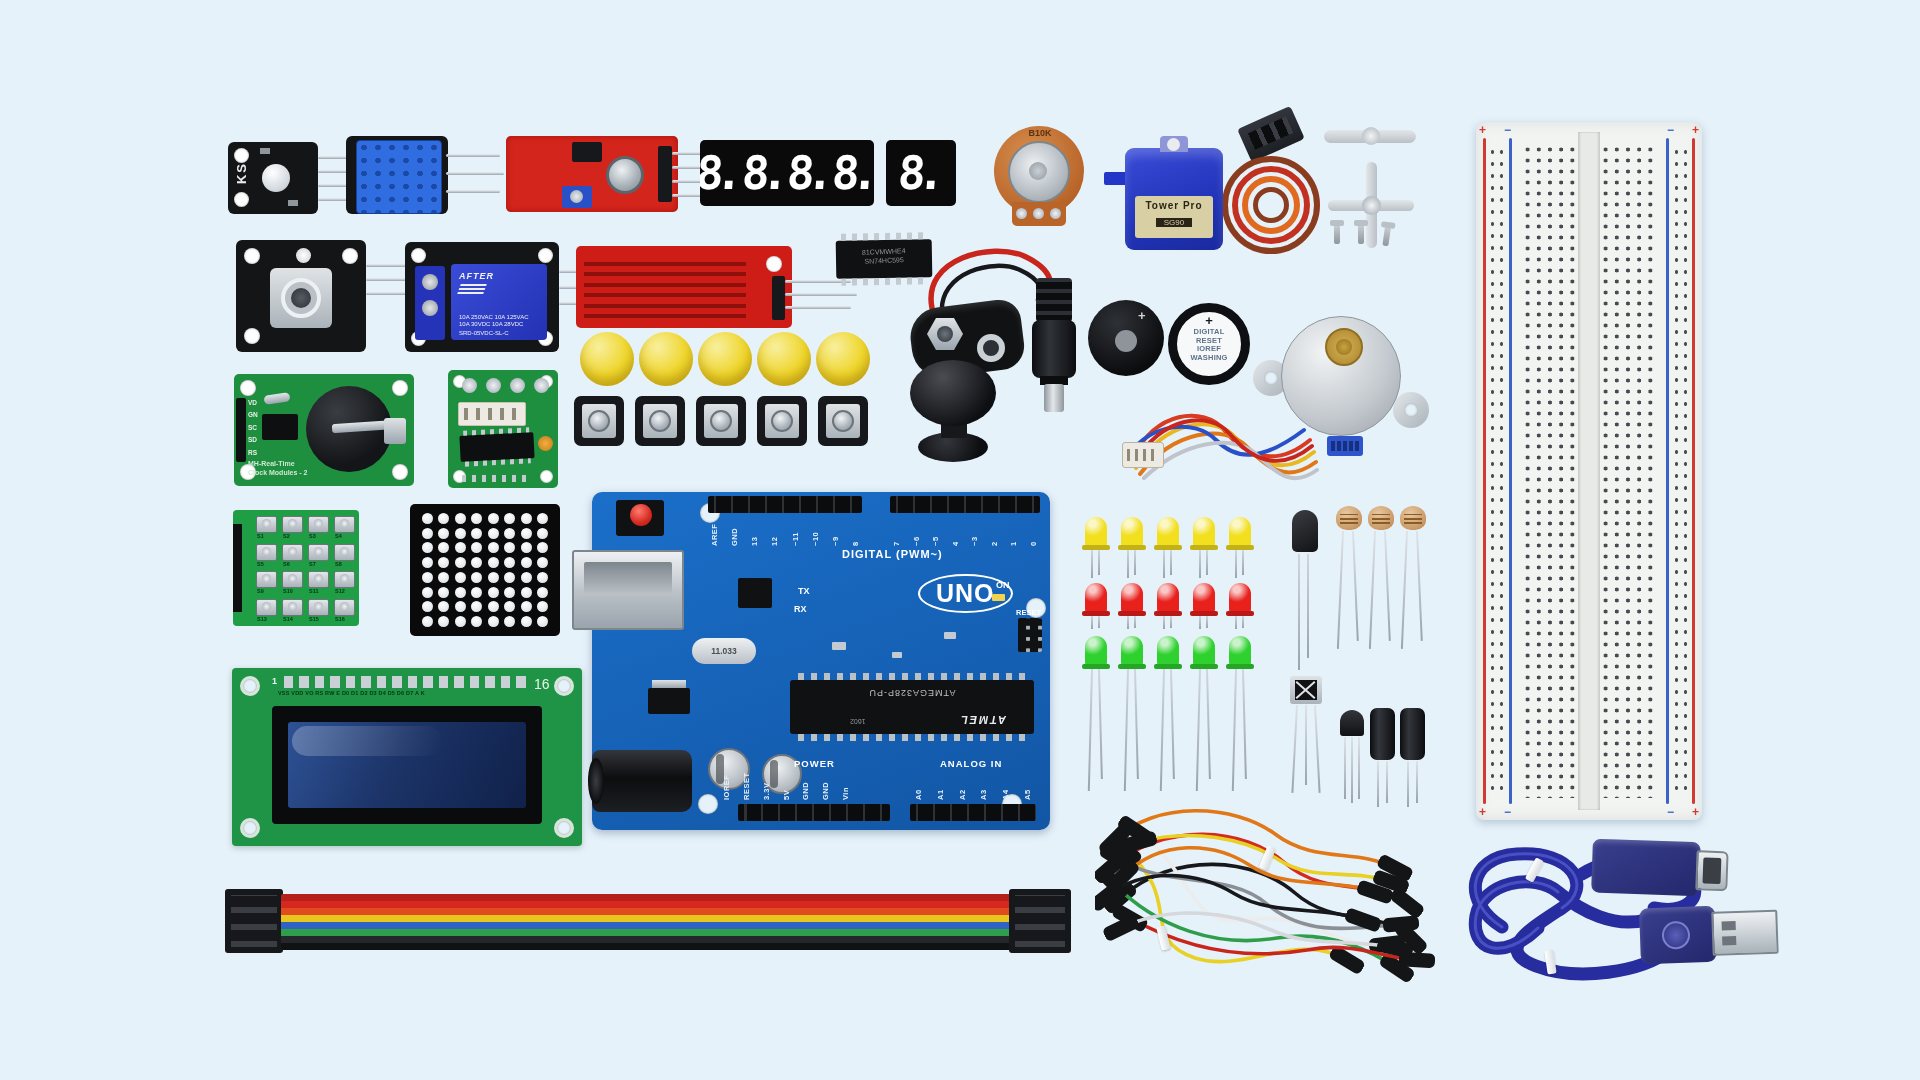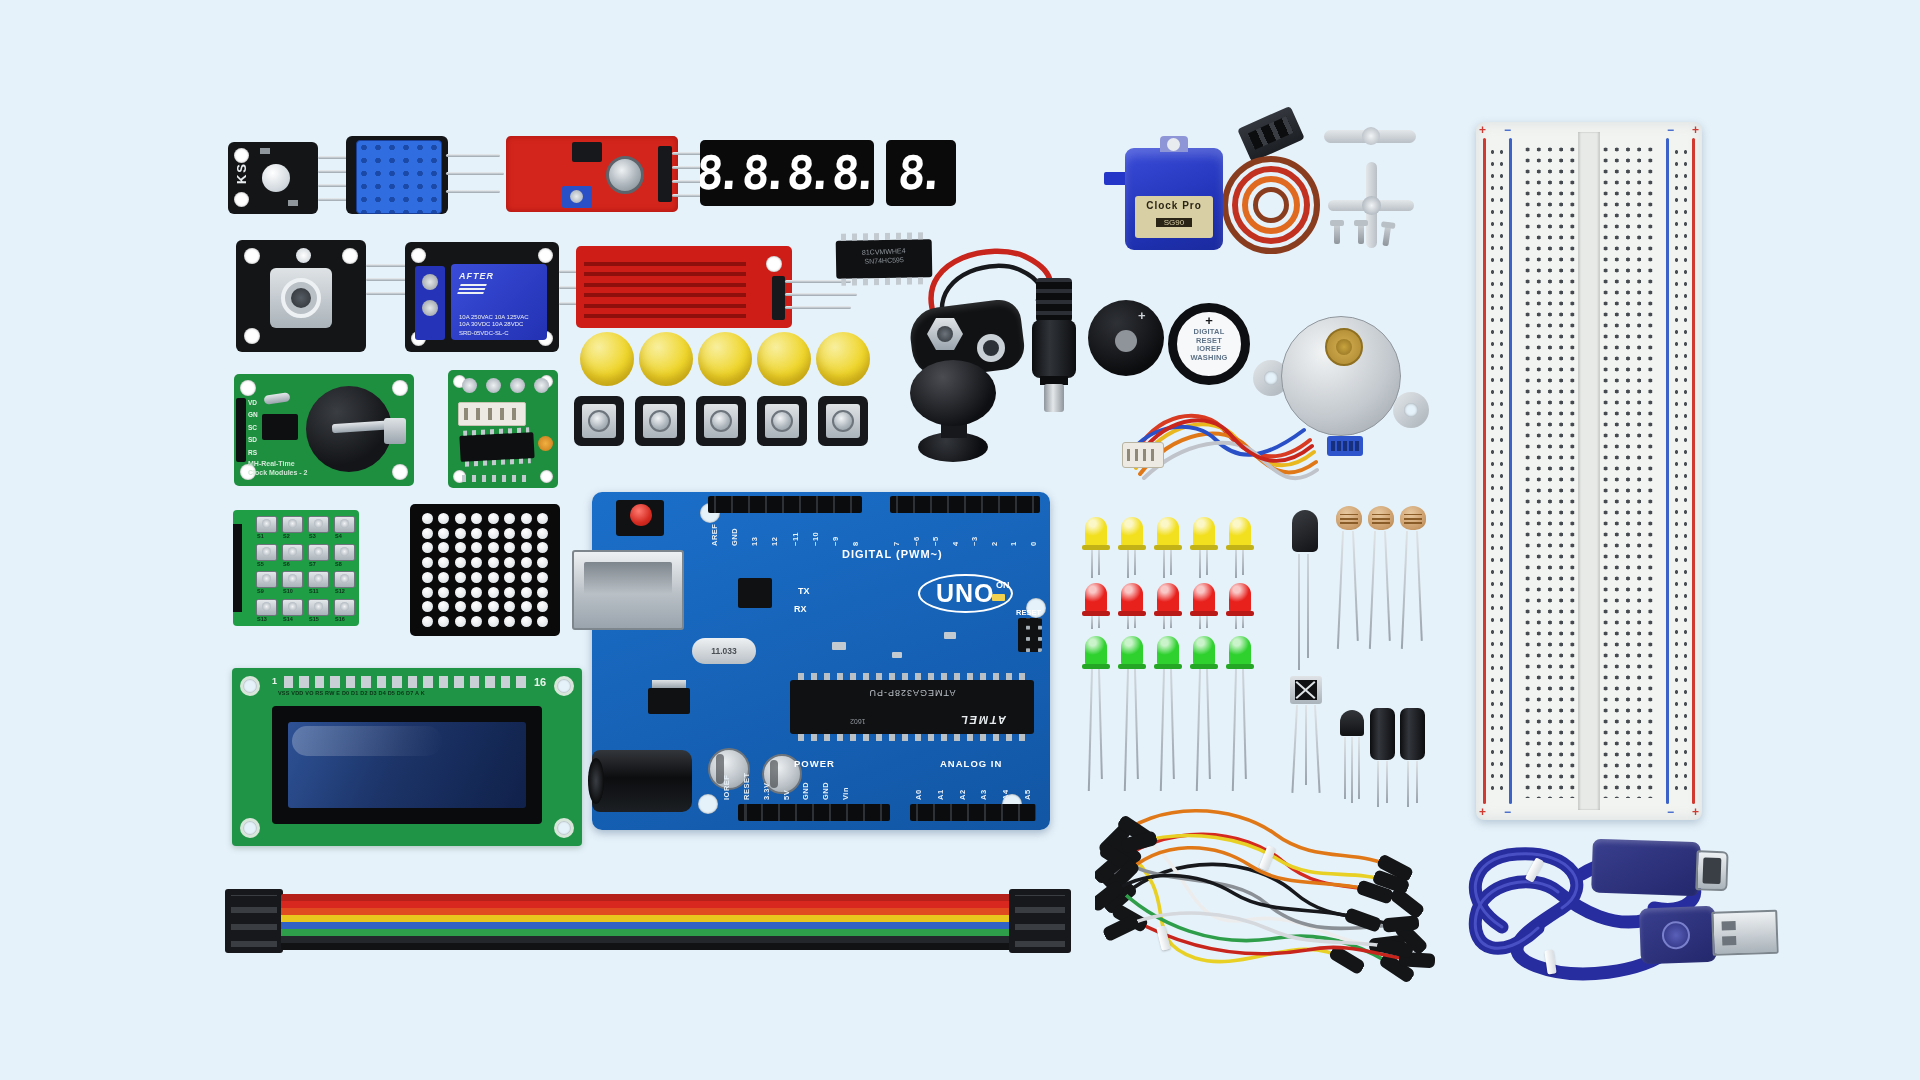--- a/index.html
+++ b/index.html
@@ -218,21 +218,21 @@
   #transistor .leg{position:absolute;top:27px;width:2px;background:linear-gradient(#dfe3e6,#9aa4ad);transform-origin:top center;}
   #cyls{left:1370px;top:708px;width:70px;height:105px;}
   .cyl{position:absolute;top:0;width:25px;height:52px;border-radius:7px;background:linear-gradient(90deg,#0c0d0f,#33363c 35%,#0c0d0f);}
   .cyl-leg{position:absolute;top:53px;width:2.4px;background:linear-gradient(#dfe3e6,#9aa4ad);}
   
   #lcd{left:232px;top:668px;width:350px;height:178px;background:#1f9447;border-radius:4px;box-shadow:0 2px 6px rgba(50,90,60,.3);}
   #lcd .hole{width:20px;height:20px;background:#e6f2fa;border:3px solid #d8e6da;box-sizing:border-box;}
   #lcd .pads{position:absolute;left:52px;top:8px;width:248px;height:12px;background:repeating-linear-gradient(90deg,#c9d0d6 0 9px,rgba(0,0,0,0) 9px 15.5px);}
   #lcd .pinlabels{position:absolute;left:46px;top:22px;width:260px;font-size:5.5px;color:#0a3315;font-weight:700;white-space:nowrap;letter-spacing:.2px;}
   #lcd .n1{position:absolute;left:40px;top:8px;font-size:9px;color:#eaf4ec;font-weight:700;}
-  #lcd .n16{position:absolute;left:302px;top:8px;font-size:11px;color:#eaf4ec;font-weight:700;}
+  #lcd .n16{position:absolute;left:302px;top:8px;font-size:14px;color:#eaf4ec;font-weight:400;}
   #lcd .bezel{position:absolute;left:40px;top:38px;width:270px;height:118px;background:#0a0b0c;border-radius:4px;}
   #lcd .screen{position:absolute;left:56px;top:54px;width:238px;height:86px;border-radius:3px;background:linear-gradient(115deg,#2e5296 0%,#1c3468 45%,#10214a 100%);}
   #lcd .glare{position:absolute;left:60px;top:58px;width:150px;height:30px;background:linear-gradient(100deg,rgba(255,255,255,.25),rgba(255,255,255,0));border-radius:30px;}
   
   #ribbon{left:225px;top:886px;width:848px;height:72px;}
   #ribbon .conn{position:absolute;top:3px;height:64px;background:#17181b;border-radius:3px;}
   #ribbon .conn::after{content:"";position:absolute;left:6px;right:6px;top:6px;bottom:6px;background:repeating-linear-gradient(0deg,#3a3d42 0 6px,#17181b 6px 17px);}
   #ribbon-stripes{position:absolute;left:56px;top:8px;width:730px;height:56px;display:flex;flex-direction:column;border-radius:2px;overflow:hidden;}
   #ribbon-stripes .stripe{flex:1;}
   #jumpers{left:1095px;top:808px;width:345px;height:200px;}
@@ -288,35 +288,45 @@
   <div class="c seg" id="seg4">
       <span class="seg-digit">8.</span>
       <span class="seg-digit">8.</span>
       <span class="seg-digit">8.</span>
       <span class="seg-digit">8.</span>
     </div>
   <div class="c seg" id="seg1">
       <span class="seg-digit">8.</span>
     </div>
 
+  <div class="c" id="pot">
+    <div class="body"></div>
+    <div class="lbl">B10K</div>
+    <div class="knob"></div>
+    <div class="tab">
+      <i style="left:4px;"></i>
+        <i style="left:21px;"></i>
+        <i style="left:38px;"></i>
+    </div>
+  </div>
 
   <div class="c" id="servo">
     <div class="wing"></div>
     <div class="conn"></div>
     <div class="coil">
         <i>
           <i>
             <i></i>
           </i>
         </i>
       </div>
     <div class="body"></div>
     <div class="knob"></div>
     <div class="label">
-      <div class="b">Clock Pro</div>
+      <div class="b">Tower Pro</div>
       <div class="m">SG90</div>
     </div>
   </div>
 
   <div class="c" id="horns">
     <div class="horn-bar"></div>
     <div class="horn-cross">
       <div class="a"></div>
         <div class="b"></div>
         <div class="hub"></div>

